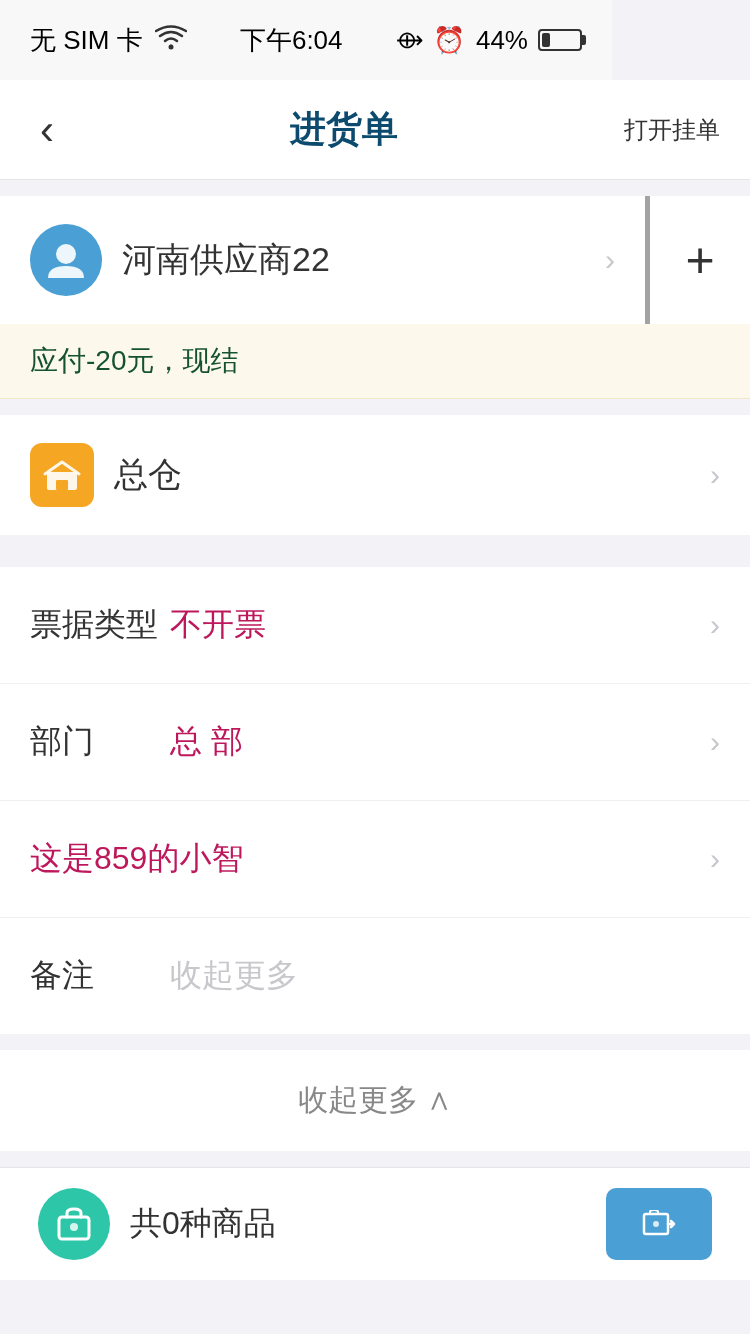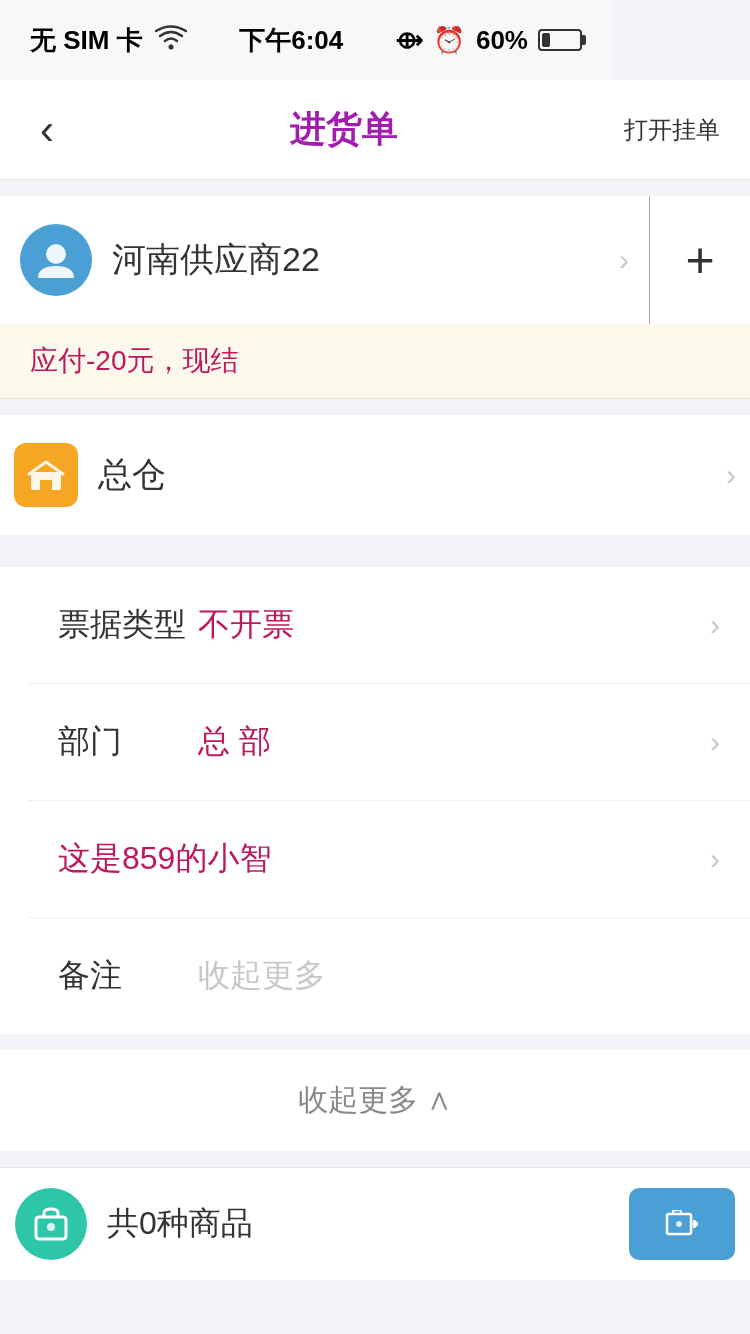--- a/index.html
+++ b/index.html
@@ -15,21 +15,21 @@
     
     .status-bar {
       width: 612px;
       height: 80px;
       background: #f8f8f8;
       display: flex;
       align-items: center;
       justify-content: space-between;
       padding: 11px 30px;
       font-size: 26px;
-      font-weight: 700;
+      font-weight: 400;
     }
     .status-left {
       display: flex;
       align-items: center;
       gap: 12px;
       font-size: 26px;
     }
     .wifi-icon { font-size: 26px; }
     .status-right {
       display: flex;
@@ -78,21 +78,21 @@
     }
     .nav-back {
       font-size: 42px;
       color: #333;
       cursor: pointer;
       padding: 10px;
     }
     .nav-title {
       font-size: 36px;
       font-weight: 600;
-      color: #a21caf;
+      color: #0c4a6e;
     }
     .nav-action {
       font-size: 24px;
       color: #333;
       cursor: pointer;
     }
 
     
     .content {
       background: #f2f2f7;
@@ -108,22 +108,22 @@
     .supplier-section {
       background: #ffffff;
       margin-bottom: 0;
       display: flex;
       align-items: stretch;
     }
     .supplier-main {
       flex: 1;
       display: flex;
       align-items: center;
-      padding: 28px 20px;
-      border-right: 1px solid #a3a3a3;
+      padding: 28px 30px;
+      border-right: 5px solid #a3a3a3;
     }
     .supplier-avatar {
       width: 72px;
       height: 72px;
       border-radius: 50%;
       background: #4a9fd4;
       display: flex;
       align-items: center;
       justify-content: center;
       margin-right: 20px;
@@ -151,29 +151,28 @@
       font-size: 50px;
       color: #333;
       cursor: pointer;
     }
 
     
     .notice-banner {
       background: #fdf8ec;
       padding: 18px 30px;
       font-size: 28px;
-      color: #be185d;
+      color: #14532d;
       border-bottom: 1px solid #f0e8c8;
     }
 
     
     .form-section {
       background: #ffffff;
       margin-bottom: 16px;
-      padding-left: 28px;
     }
     .form-row {
       display: flex;
       align-items: center;
       padding: 36px 30px;
       border-bottom: 1px solid #f0f0f0;
       min-height: 110px;
     }
     .form-row:last-child {
       border-bottom: none;
@@ -191,21 +190,21 @@
       color: #be185d;
     }
     .form-placeholder {
       color: #c7c7cc;
     }
 
     
     .warehouse-row {
       display: flex;
       align-items: center;
-      padding: 28px 14px;
+      padding: 28px 30px;
       background: #fff;
     }
     .warehouse-icon {
       width: 64px;
       height: 64px;
       border-radius: 12px;
       background: #f5a623;
       display: flex;
       align-items: center;
       justify-content: center;
@@ -237,21 +236,21 @@
       justify-content: center;
       gap: 8px;
     }
 
     
     .bottom-bar {
       background: #ffffff;
       border-top: 1px solid #e5e5e5;
       display: flex;
       align-items: center;
-      padding: 20px 15px;
+      padding: 20px 38px;
       gap: 20px;
     }
     .product-count-icon {
       width: 72px;
       height: 72px;
       border-radius: 50%;
       background: #2ec6a8;
       display: flex;
       align-items: center;
       justify-content: center;
@@ -304,21 +303,21 @@
         <path d="M5 12 Q16 4 27 12" stroke="#333" stroke-width="2.5" stroke-linecap="round" fill="none"></path>
         <path d="M1 7 Q16 -2 31 7" stroke="#333" stroke-width="2.5" stroke-linecap="round" fill="none"></path>
         <circle cx="16" cy="23" r="2.5" fill="#333"></circle>
       </svg>
     </span>
   </div>
   <span>下午6:04</span>
   <div class="status-right">
     <span style="font-size:24px;">⟴</span>
     <span>⏰</span>
-    <span>60%</span>
+    <span>44%</span>
     <div class="battery-bar">
       <div class="battery-fill"></div>
     </div>
   </div>
 </div>
 
 <div class="nav-bar">
   <span class="nav-back">‹</span>
   <span class="nav-title">进货单</span>
   <span class="nav-action">打开挂单</span>

